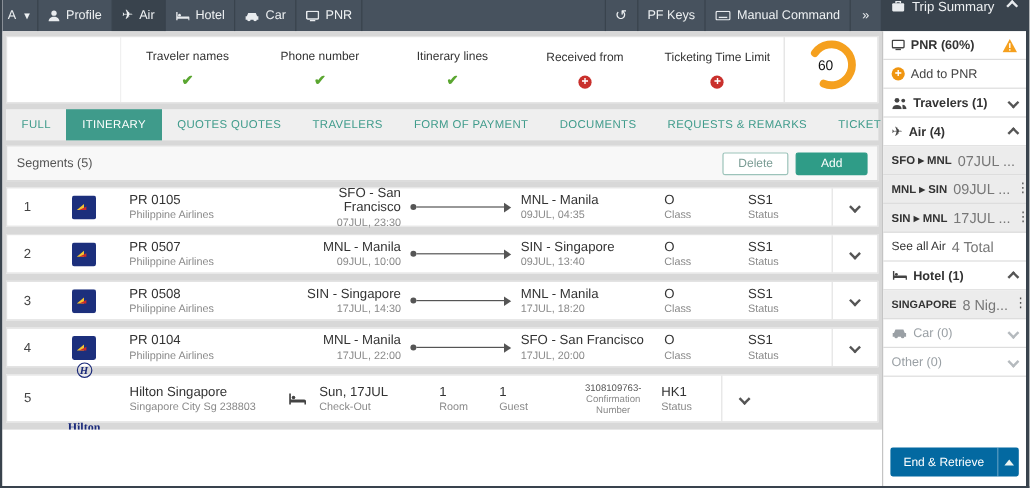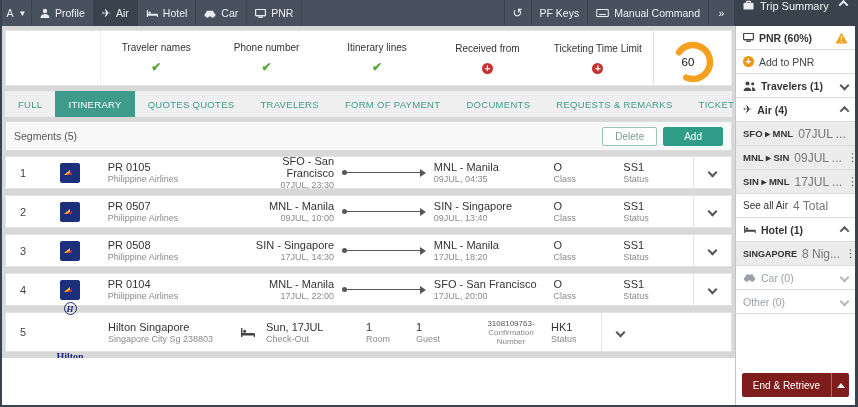--- a/index.html
+++ b/index.html
@@ -31,21 +31,21 @@
   .content { width:733px; background:#d8d8d8; padding:4px 3px 0 3px; display:flex; flex-direction:column; }
 
   
   .checklist { background:#fff; border:1px solid #e5e5e5; height:56px; display:flex; align-items:stretch; margin-bottom:5px; }
   .chk-spacer { width:95px; border-right:1px solid #f0f0f0; }
   .chk-col { flex:1; display:flex; flex-direction:column; align-items:center; justify-content:space-around; padding:7px 0; }
   .chk-label { font-size:10px; color:#333; }
   .ok-check { color:#5aa630; font-size:12px; font-weight:bold; }
   .missing-plus { width:11px; height:11px; border-radius:50%; background:#c9302c; color:#fff; font-size:10px; line-height:11px;
                   text-align:center; font-weight:bold; }
-  .gauge-cell { width:78px; border-left:1px solid #e0e0e0; display:flex; align-items:flex-end; justify-content:center; }
+  .gauge-cell { width:78px; border-left:1px solid #e0e0e0; display:flex; align-items:flex-start; justify-content:center; }
 
   
   .tabs { height:26px; display:flex; align-items:stretch; background:#efefef; margin-bottom:4px; font-size:9.5px; letter-spacing:.3px; }
   .tab { display:flex; align-items:center; padding:0 13px; color:#3f9b8b; cursor:pointer; white-space:nowrap; }
   .tab.active { background:#3f9b8b; color:#fff; }
 
   
   .seg-header { height:30px; background:#f8f8f8; border:1px solid #dcdcdc; display:flex; align-items:center; padding:0 8px; margin-bottom:5px; }
   .seg-title { font-size:10.5px; color:#555; }
   .seg-actions { margin-left:auto; display:flex; gap:6px; }
@@ -94,21 +94,21 @@
   .p-row { height:24px; display:flex; align-items:center; gap:5px; padding:0 7px; border-bottom:1px solid #ddd; cursor:pointer; flex:none; }
   .p-row .chev { margin-left:auto; }
   .p-row.gray { background:#ececec; }
   .p-row.disabled { color:#9aa0a5; }
   .p-bold { font-weight:bold; font-size:10.5px; white-space:nowrap; }
   .p-route { font-weight:bold; font-size:9.5px; white-space:nowrap; }
   .p-date { font-size:12px; color:#777; white-space:nowrap; }
   .kebab { margin-left:auto; color:#555; font-size:11px; line-height:1; }
   .p-filler { flex:1; }
   .p-footer { flex:none; padding:6px 6px 8px 6px; display:flex; justify-content:center; }
-  .end-btn { display:flex; align-items:stretch; background:#7f1d1d; border-radius:2px; overflow:hidden; cursor:pointer; height:24px; width:108px; }
+  .end-btn { display:flex; align-items:stretch; background:#0369a1; border-radius:2px; overflow:hidden; cursor:pointer; height:24px; width:108px; }
   .end-label { flex:1; color:#fff; font-size:10px; display:flex; align-items:center; justify-content:center; white-space:nowrap; }
   .end-arrow { width:18px; border-left:1px solid rgba(255,255,255,.35); display:flex; align-items:center; justify-content:center; }
   .tri-up { width:0; height:0; border-left:4px solid transparent; border-right:4px solid transparent; border-bottom:5px solid #eaf4f2; }
   .warn-tri { margin-left:auto; }
   .plus-orange { width:11px; height:11px; border-radius:50%; background:#f0950f; color:#fff; font-size:10px; line-height:11px; text-align:center; font-weight:bold; }
 </style>
 </head>
 <body>
 
 <div class="window">

